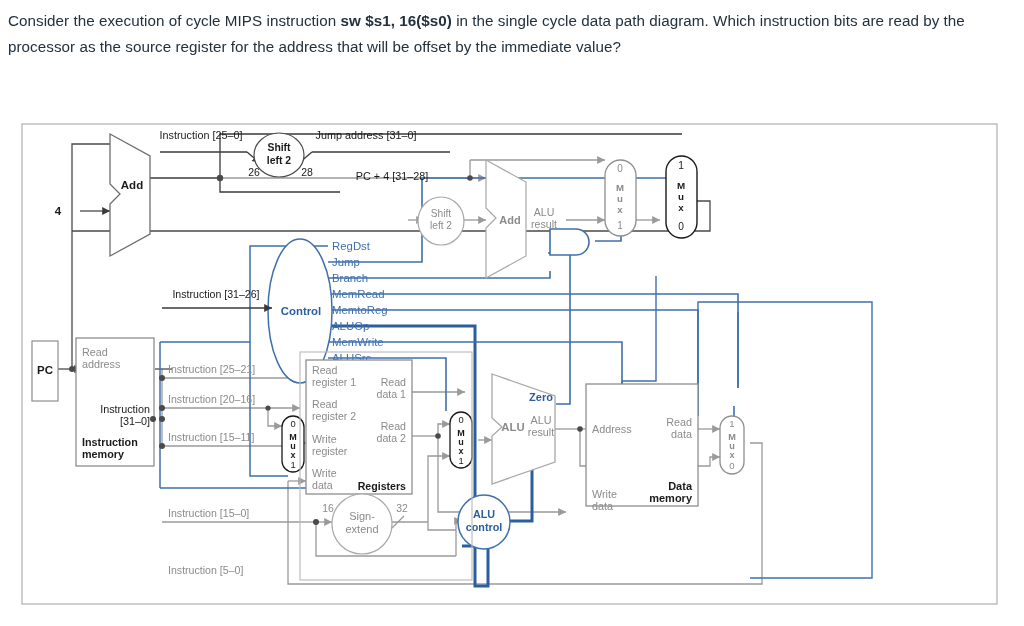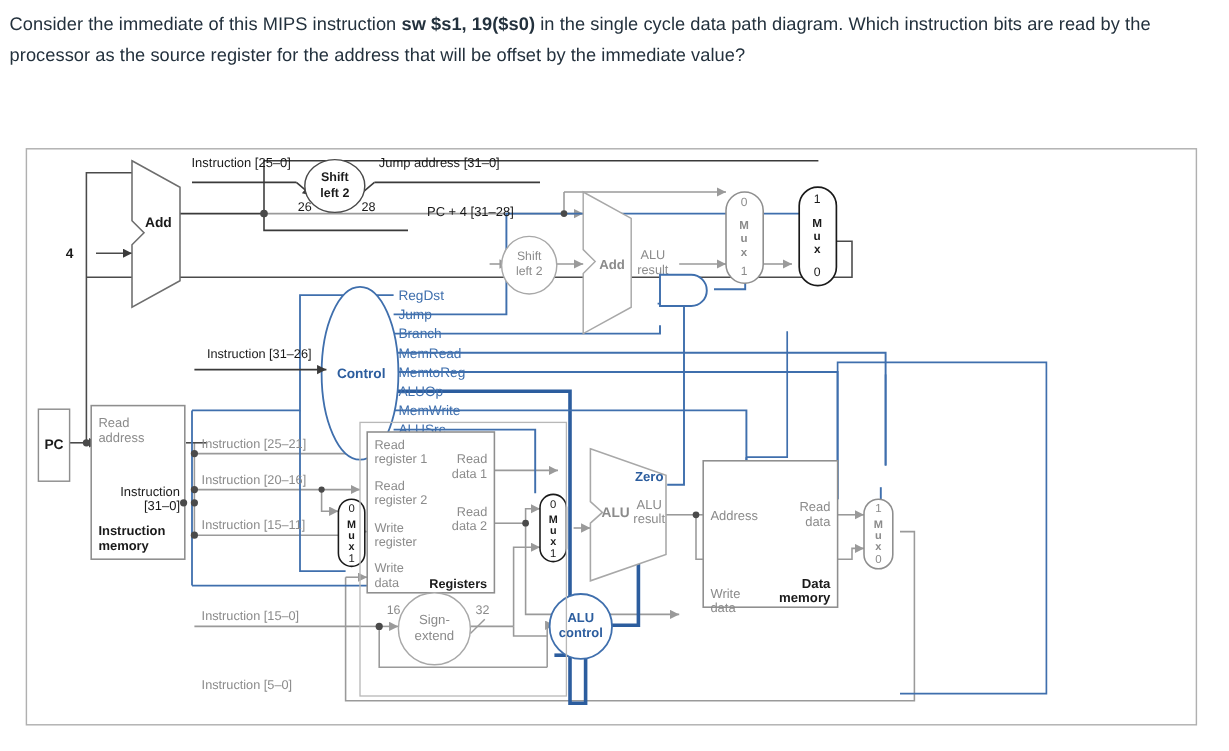--- a/index.html
+++ b/index.html
@@ -47,21 +47,21 @@
   text {
     font-family: "Liberation Sans", sans-serif;
   }
 </style>
 </head>
 <body>
 
 <div id="page">
 
   <div id="question">
-    <span>Consider the immediate of this MIPS instruction </span><span class="bold">sw $s1, 19($s0)</span><span> in the single cycle data path diagram. Which instruction bits are read by the processor as the source register for the address that will be offset by the immediate value?</span>
+    <span>Consider the execution of cycle MIPS instruction </span><span class="bold">sw $s1, 16($s0)</span><span> in the single cycle data path diagram. Which instruction bits are read by the processor as the source register for the address that will be offset by the immediate value?</span>
   </div>
 
   <div id="diagram">
     <svg width="1000" height="504" viewBox="0 0 1000 504" xmlns="http://www.w3.org/2000/svg">
 
       <defs>
         <marker id="ah-gray" markerWidth="7" markerHeight="7" refX="6" refY="3" orient="auto">
           <path d="M0,0 L6,3 L0,6 z" fill="#9a9a9a"></path>
         </marker>
         <marker id="ah-black" markerWidth="7" markerHeight="7" refX="6" refY="3" orient="auto">

